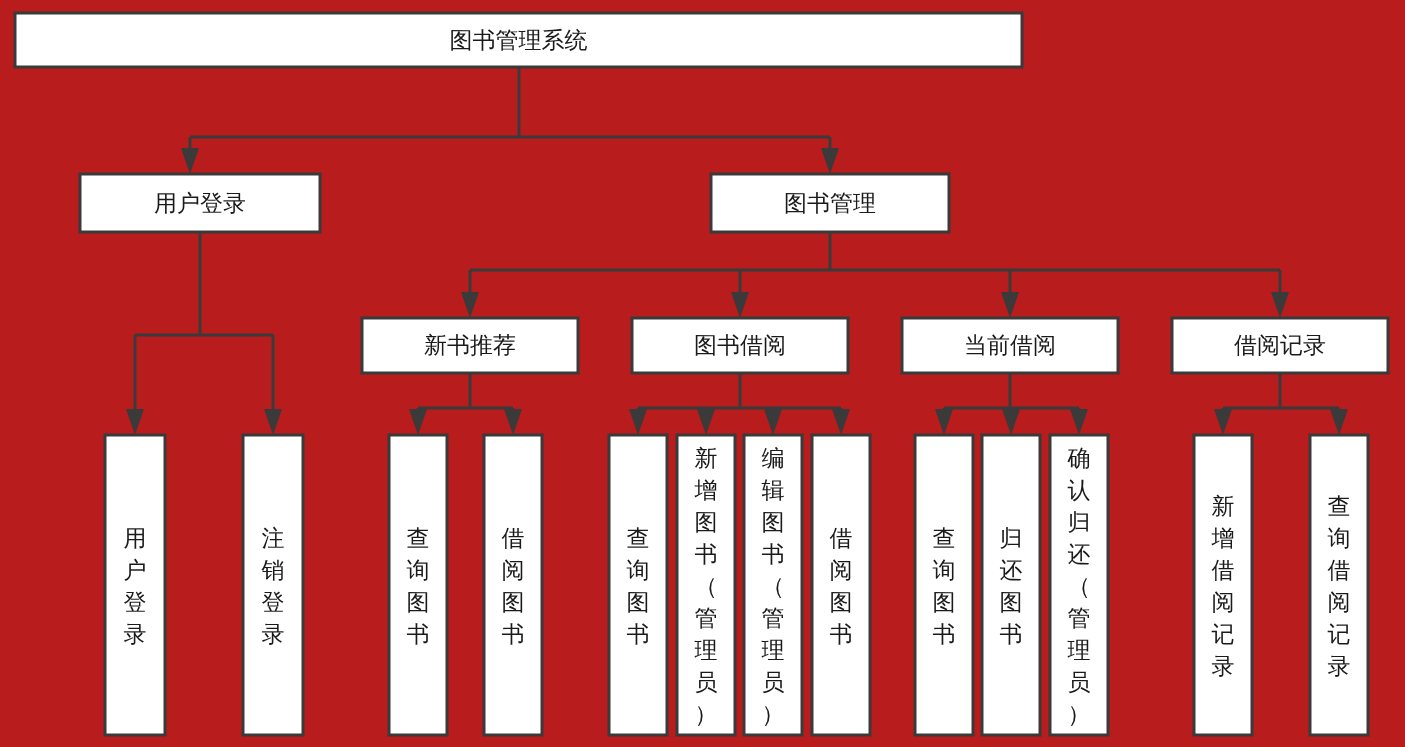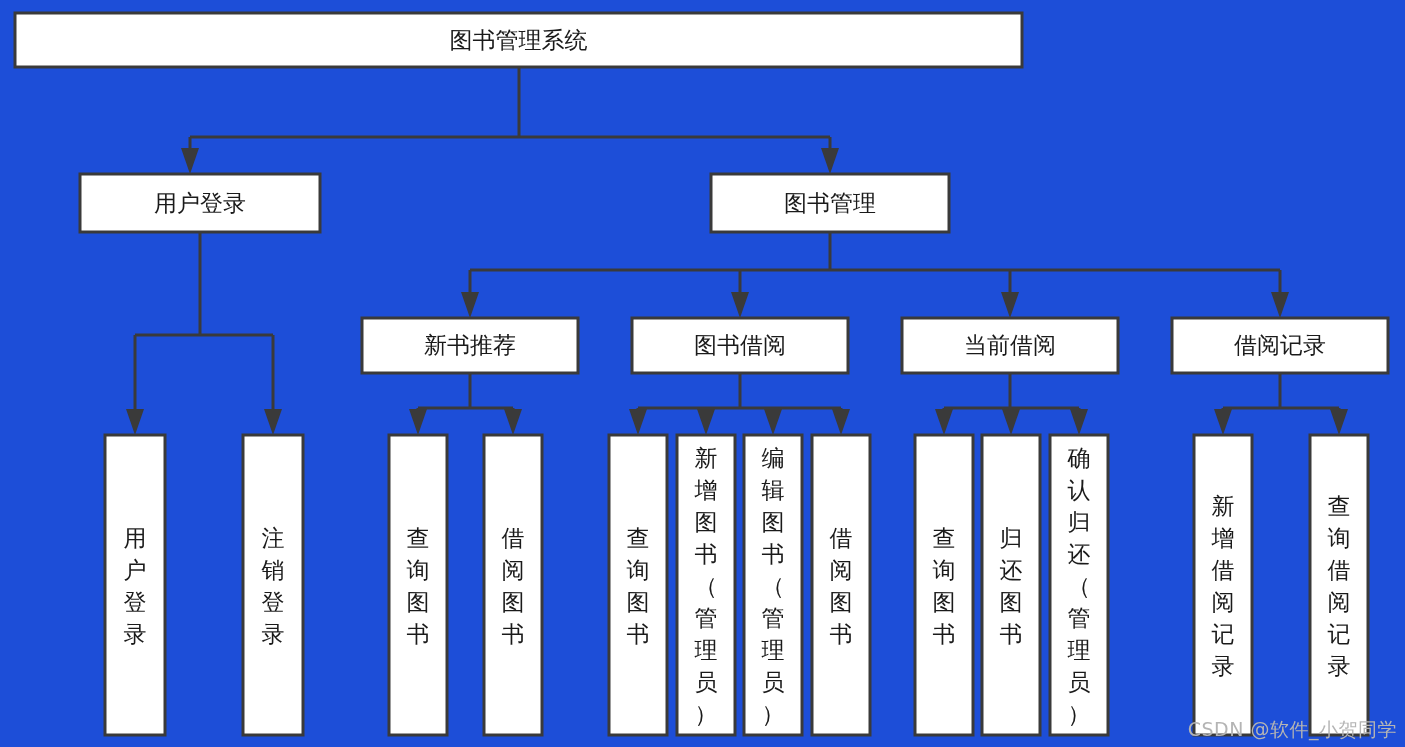--- a/index.html
+++ b/index.html
@@ -11,21 +11,21 @@
   body {
     width: 1405px;
     height: 747px;
     font-family: "DejaVu Sans", "Liberation Sans", sans-serif;
     overflow: hidden;
   }
   #diagram-root {
     position: relative;
     width: 1405px;
     height: 747px;
-    background: #1d4ed8;
+    background: #b91c1c;
   }
   svg#diagram-svg {
     display: block;
     width: 1405px;
     height: 747px;
   }
   .node-box {
     fill: #ffffff;
     stroke: #3a3a3a;
     stroke-width: 3;
@@ -214,14 +214,13 @@
         <g>
           <rect class="node-box" x="1194" y="435" width="58" height="300"></rect>
           <text class="node-label-v" x="1223" y="513.96"><tspan x="1223" dy="0">新</tspan><tspan x="1223" dy="32">增</tspan><tspan x="1223" dy="32">借</tspan><tspan x="1223" dy="32">阅</tspan><tspan x="1223" dy="32">记</tspan><tspan x="1223" dy="32">录</tspan></text>
         </g>
         <g>
           <rect class="node-box" x="1310" y="435" width="58" height="300"></rect>
           <text class="node-label-v" x="1339" y="513.96"><tspan x="1339" dy="0">查</tspan><tspan x="1339" dy="32">询</tspan><tspan x="1339" dy="32">借</tspan><tspan x="1339" dy="32">阅</tspan><tspan x="1339" dy="32">记</tspan><tspan x="1339" dy="32">录</tspan></text>
         </g>
       </g>
   </svg>
-  <div class="watermark-text">CSDN @软件_小贺同学</div>
 </div>
 
 </body></html>

